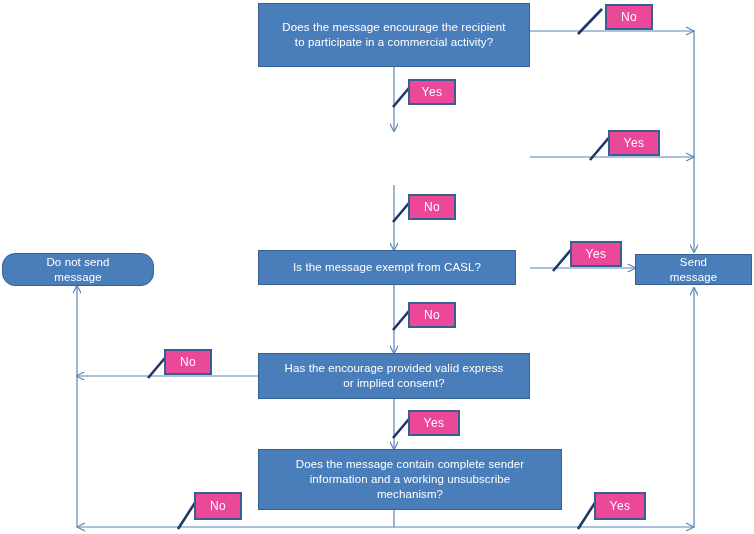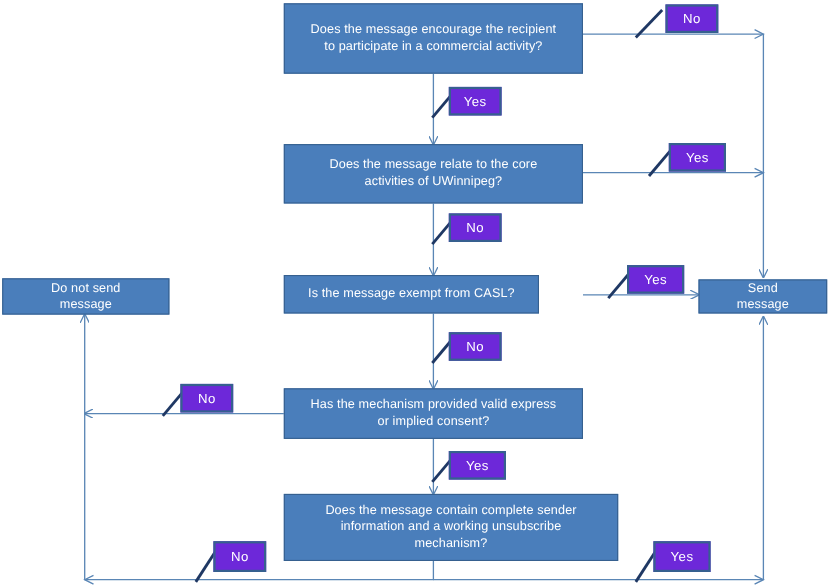--- a/index.html
+++ b/index.html
@@ -34,21 +34,21 @@
     font-size:11.5px;
     line-height:15px;
     letter-spacing:0.1px;
     padding:2px 20px;
   }
   .node .txt{display:block;}
   
   .edge-label{
     position:absolute;
     box-sizing:border-box;
-    background:#6d28d9;
+    background:#ec4899;
     border:2px solid #36608f;
     color:#ffffff;
     font-size:12px;
     line-height:14px;
     display:flex;
     align-items:center;
     justify-content:center;
     padding:1px 6px;
     letter-spacing:0.4px;
   }
@@ -108,37 +108,34 @@
       <line x1="393" y1="438" x2="414" y2="413"></line>
       <line x1="178" y1="529" x2="200" y2="495"></line>
       <line x1="578" y1="529" x2="600" y2="495"></line>
     </g>
   </svg>
 
   <div class="node" style="left:258px;top:3px;width:272px;height:64px;">
     <span class="txt">Does the message encourage the recipient to participate in a commercial activity?</span>
   </div>
 
-  <div class="node" style="left:258px;top:131px;width:272px;height:54px;">
-    <span class="txt">Does the message relate to the core activities of UWinnipeg?</span>
-  </div>
 
-  <div class="node" style="left:258px;top:250px;width:232px;height:35px;">
+  <div class="node" style="left:258px;top:250px;width:258px;height:35px;">
     <span class="txt">Is the message exempt from CASL?</span>
   </div>
 
   <div class="node" style="left:258px;top:353px;width:272px;height:46px;">
-    <span class="txt">Has the mechanism provided valid express or implied consent?</span>
+    <span class="txt">Has the encourage provided valid express or implied consent?</span>
   </div>
 
   <div class="node" style="left:258px;top:449px;width:304px;height:61px;">
     <span class="txt">Does the message contain complete sender information and a working unsubscribe mechanism?</span>
   </div>
 
-  <div class="node" style="left:2px;top:253px;width:152px;height:33px;">
+  <div class="node" style="left:2px;top:253px;width:152px;height:33px;border-radius:13px;">
     <span class="txt">Do not send message</span>
   </div>
 
   <div class="node" style="left:635px;top:254px;width:117px;height:31px;">
     <span class="txt">Send message</span>
   </div>
 
   <div class="edge-label" style="left:605px;top:4px;width:48px;height:26px;">
     <span>No</span>
   </div>

